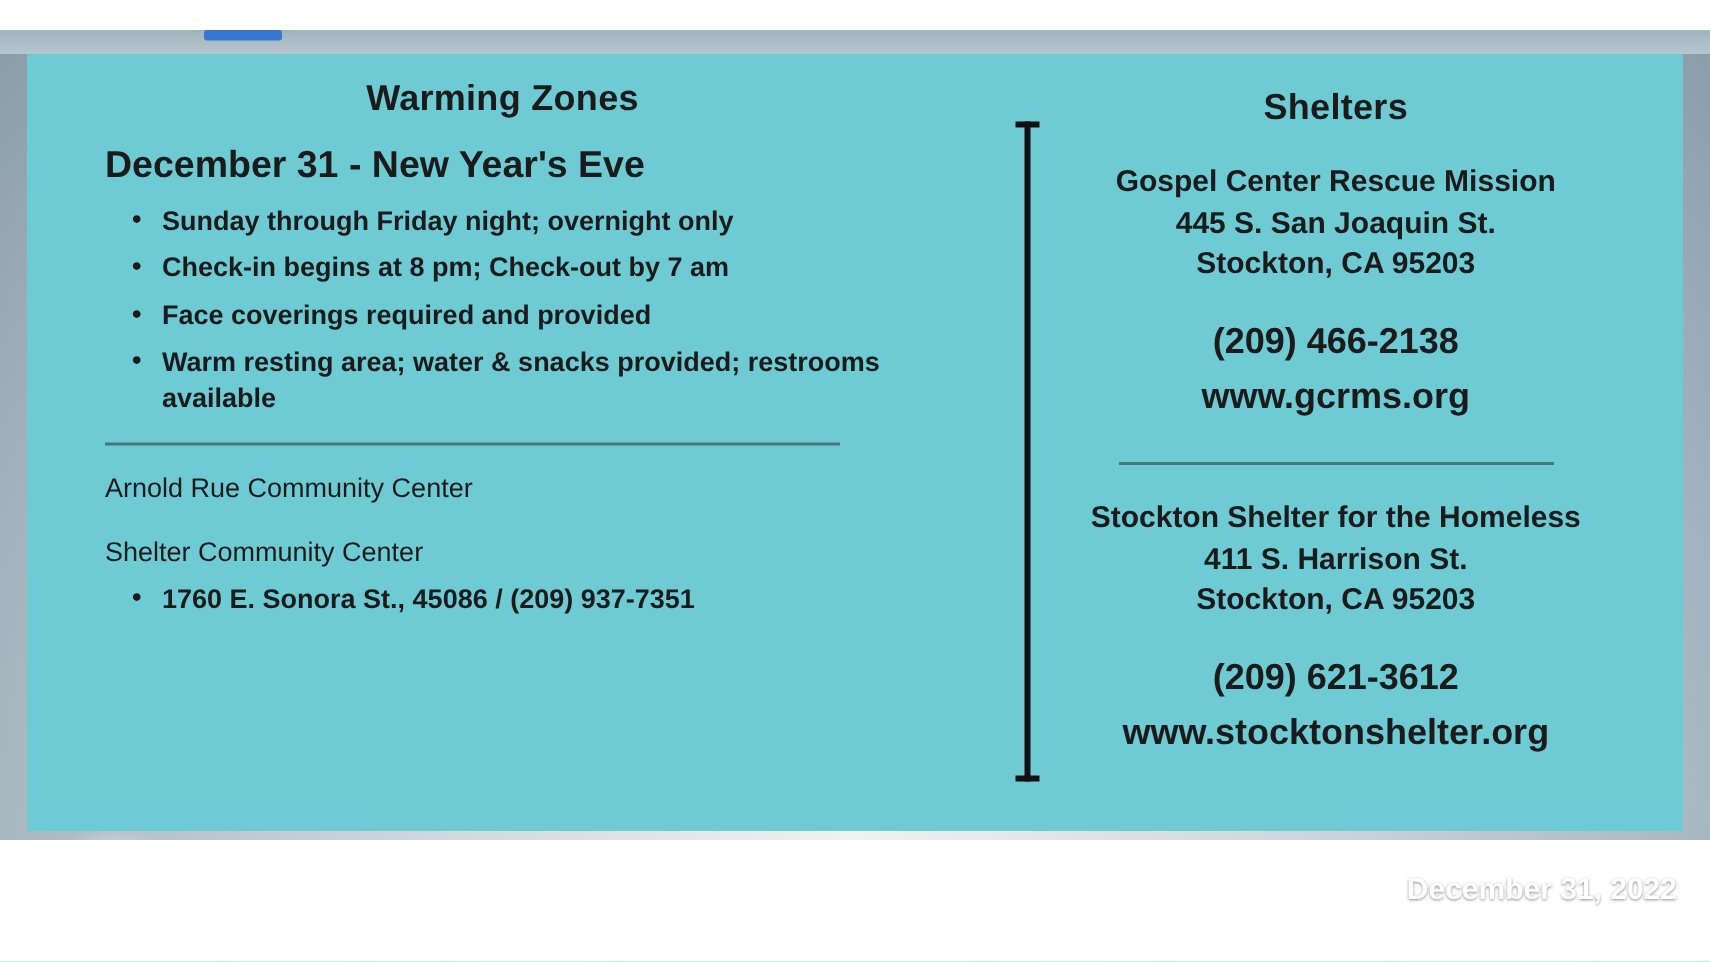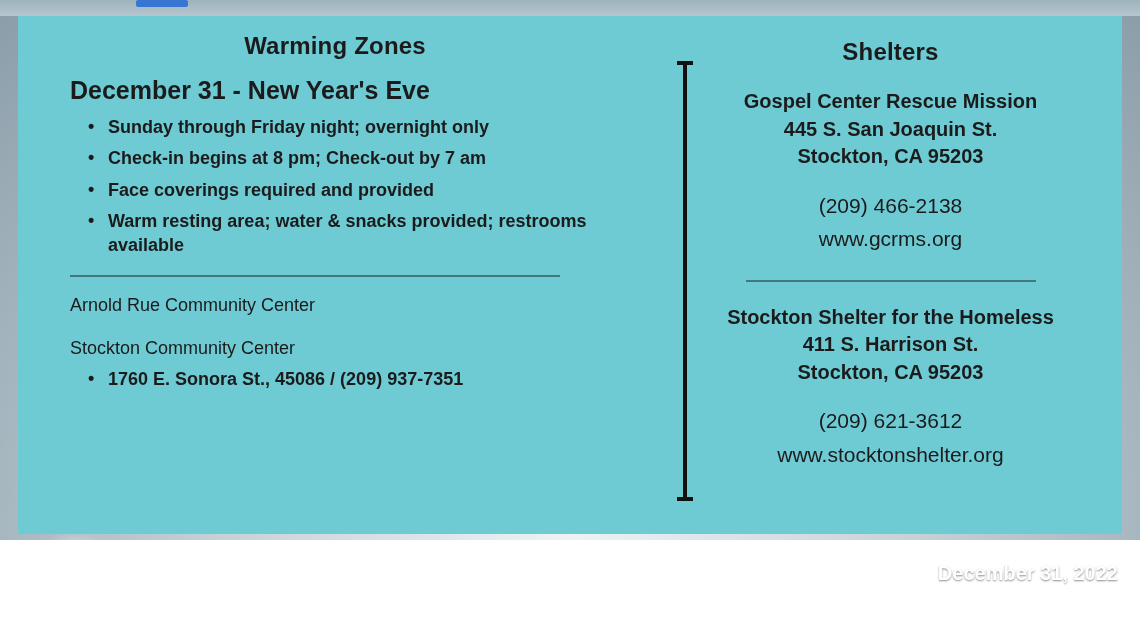--- a/index.html
+++ b/index.html
@@ -16,20 +16,21 @@
     background:
       radial-gradient(circle at 12% 86%, rgba(255,255,255,0.95) 0 6px, rgba(255,255,255,0) 7px),
       radial-gradient(circle at 30% 94%, rgba(255,255,255,0.85) 0 5px, rgba(255,255,255,0) 6px),
       radial-gradient(circle at 52% 90%, rgba(255,255,255,0.8) 0 8px, rgba(255,255,255,0) 9px),
       radial-gradient(circle at 72% 96%, rgba(255,255,255,0.8) 0 5px, rgba(255,255,255,0) 6px),
       radial-gradient(circle at 88% 88%, rgba(255,255,255,0.9) 0 7px, rgba(255,255,255,0) 8px),
       radial-gradient(circle at 5% 50%, rgba(255,255,255,0.55) 0 9px, rgba(255,255,255,0) 10px),
       radial-gradient(circle at 97% 40%, rgba(255,255,255,0.5) 0 7px, rgba(255,255,255,0) 8px),
       radial-gradient(ellipse at 50% 100%, #eef2f4 0%, #c9d4da 40%, #9fb0ba 78%, #8a9ca8 100%),
       linear-gradient(180deg, #b9c7cf 0%, #aabcc6 30%, #cfdae0 60%, #e8eef1 100%);
+    margin-top: 20px;
   }
   
   .blob {
     position: absolute;
     border-radius: 50%;
     background: rgba(255,255,255,0.45);
     filter: blur(6px);
     pointer-events: none;
   }
   .card {
@@ -121,22 +122,22 @@
     margin-bottom: 8px;
   }
   .venue-block { margin-bottom: 22px; }
 
   .shelter-name {
     font-size: 20px;
     font-weight: bold;
     line-height: 1.38;
   }
   .shelter-contact {
-    font-size: 21px;
-    font-weight: normal;
+    font-size: 24px;
+    font-weight: bold;
     line-height: 1.4;
     margin-top: 20px;
   }
   .hr-right {
     width: 290px;
     height: 2px;
     background: #2c4b4e;
     opacity: .65;
     margin: 26px auto 22px auto;
   }
@@ -194,21 +195,21 @@
         <li>Warm resting area; water &amp; snacks provided; restrooms available</li>
       </ul>
 
       <div class="hr-left"></div>
 
       <div class="venue-block">
         <div class="venue">Arnold Rue Community Center</div>
       </div>
 
       <div class="venue-block">
-        <div class="venue">Stockton Community Center</div>
+        <div class="venue">Shelter Community Center</div>
         <ul class="bullets">
           <li>1760 E. Sonora St., 45086 / (209) 937-7351</li>
         </ul>
       </div>
     </div>
 
     <div class="divider-vert"></div>
 
     <div class="col-right">
       <h1 class="title right-title">Shelters</h1>

